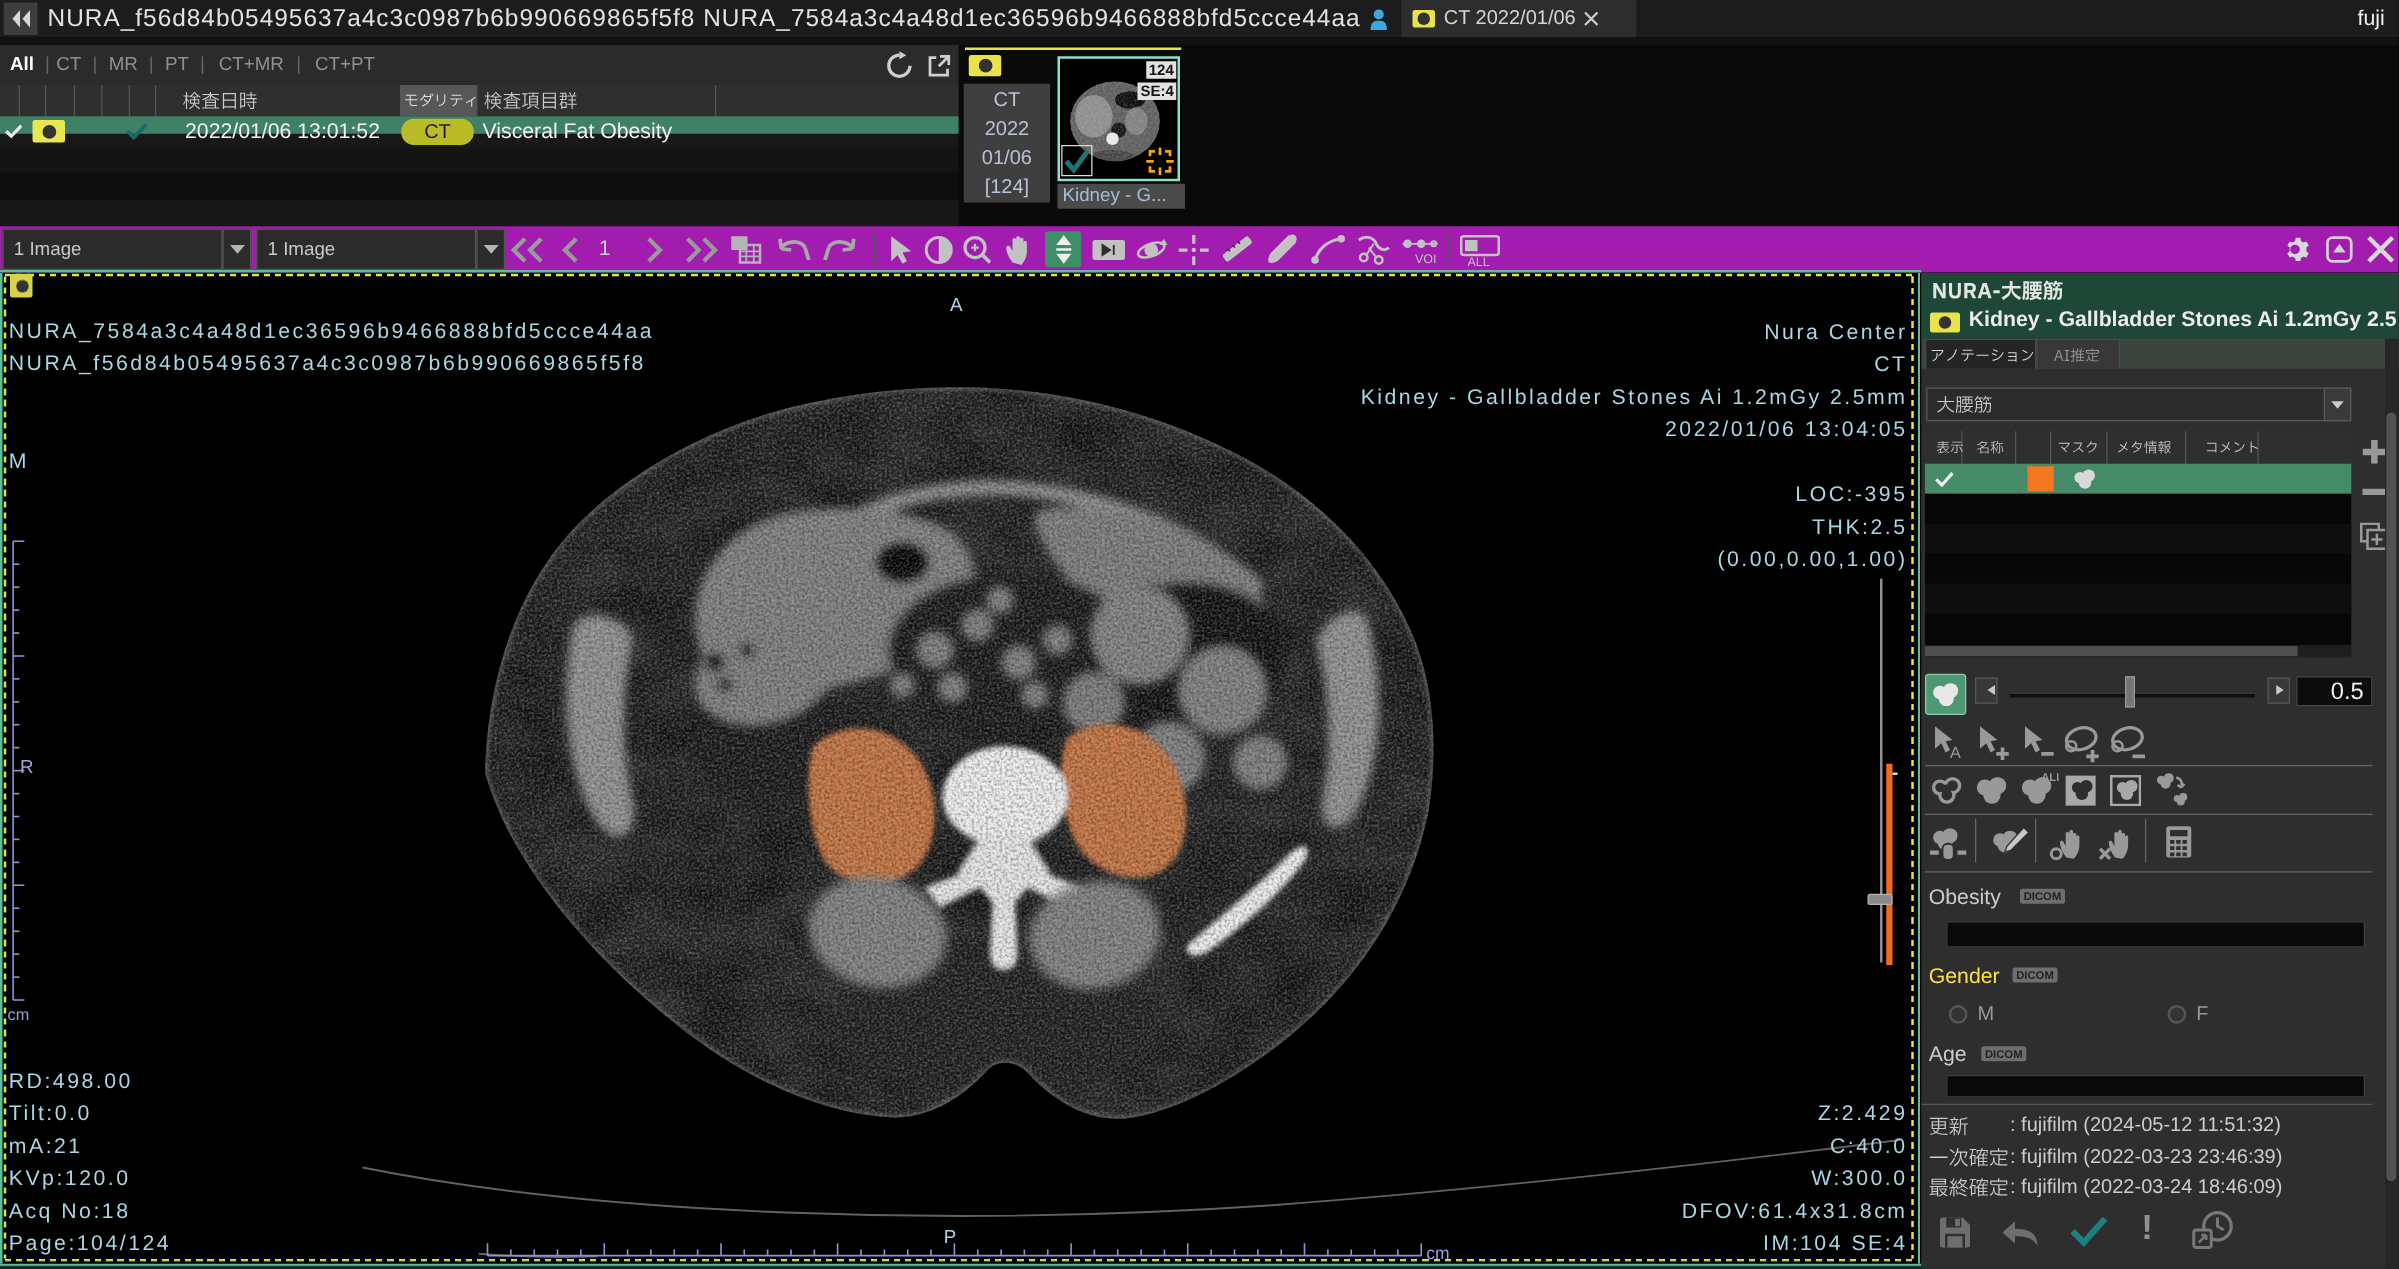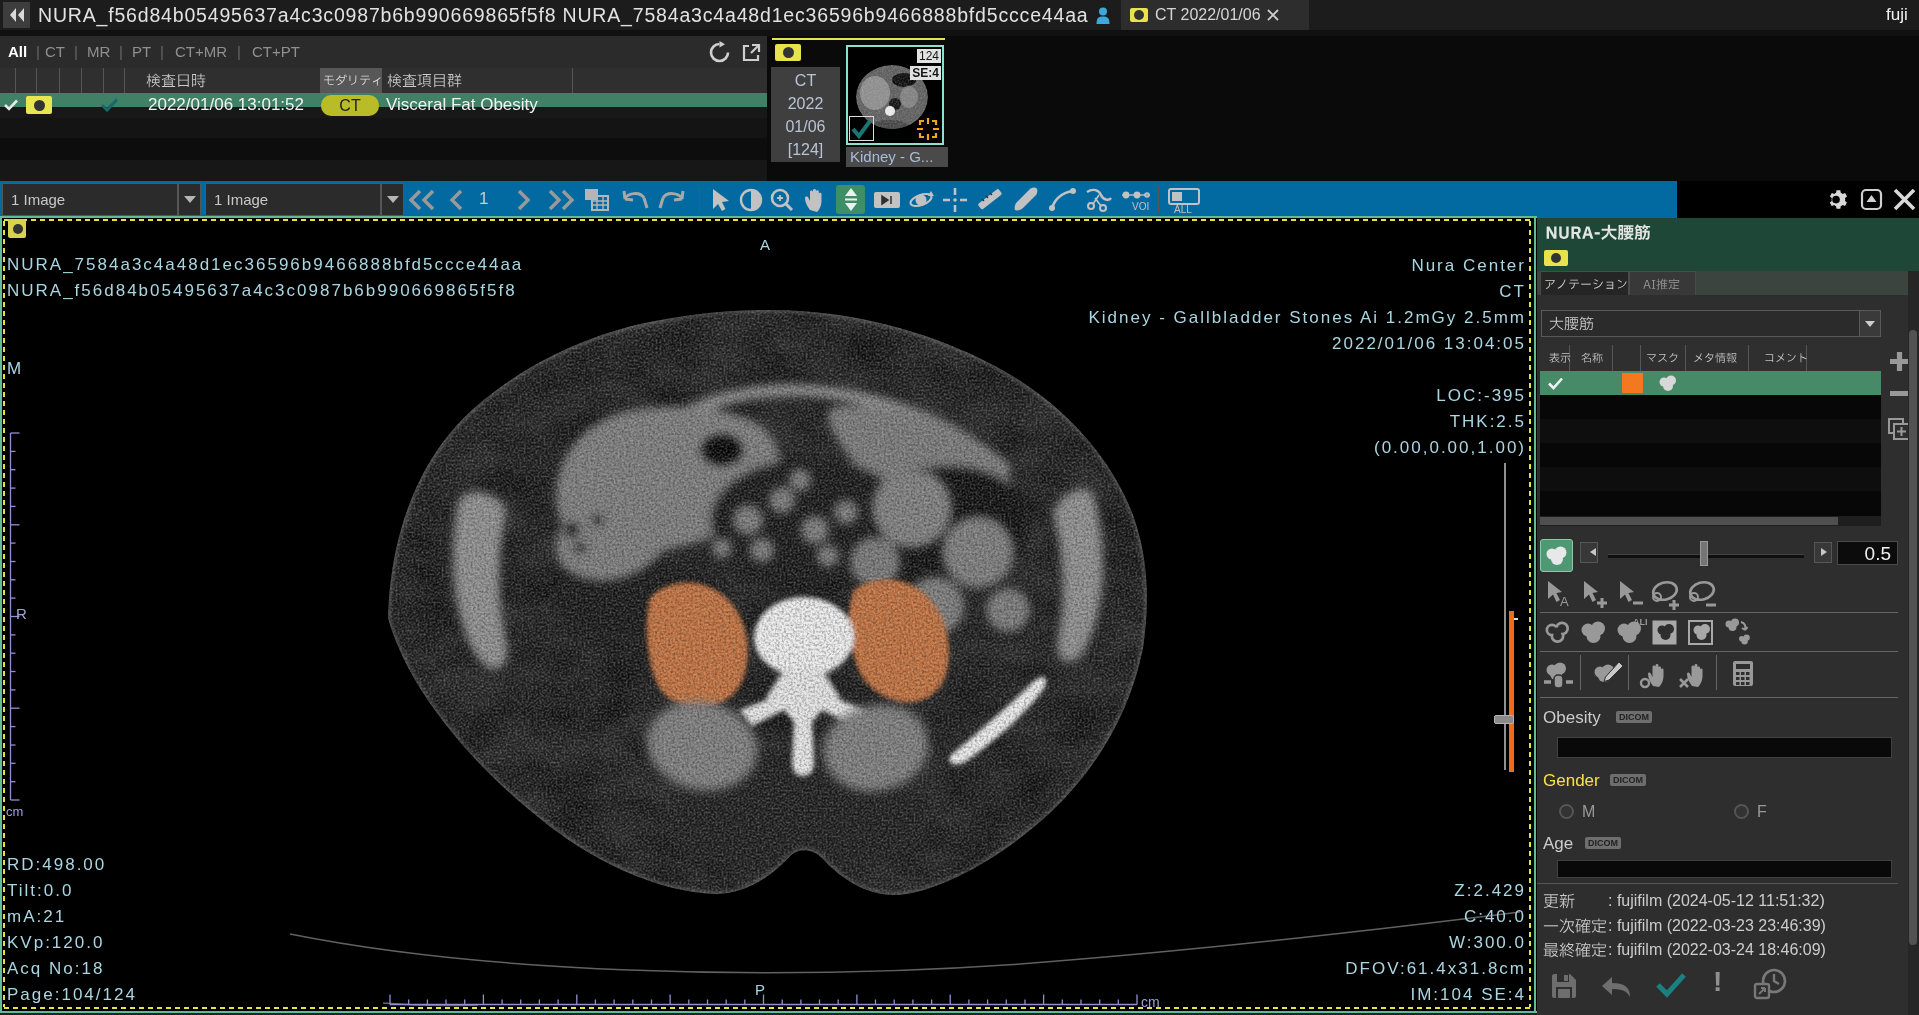--- a/index.html
+++ b/index.html
@@ -124,37 +124,37 @@
     <ellipse cx="44" cy="50" rx="36" ry="32" fill="#5f5f5f"></ellipse>
     <ellipse cx="27" cy="46" rx="15" ry="17" fill="#8e8e8e"></ellipse>
     <ellipse cx="56" cy="33" rx="12" ry="7" fill="#0d0d0d"></ellipse>
     <ellipse cx="61" cy="50" rx="9" ry="11" fill="#828282"></ellipse>
     <ellipse cx="47" cy="57" rx="6" ry="6" fill="#151515"></ellipse>
     <ellipse cx="42" cy="64" rx="5" ry="5" fill="#ececec"></ellipse>
     <ellipse cx="42" cy="78" rx="17" ry="5" fill="#454545"></ellipse>
     <rect x="0" y="8" width="94" height="84" filter="url(#thn)" opacity="0.5"></rect>
    </g>
   </svg>
-  <div class="a" style="right:1px;top:2px;background:#e2e2e2;color:#151515;font-size:12px;font-weight:normal;padding:0 2px;line-height:14px">124</div>
+  <div class="a" style="right:1px;top:2px;background:#e2e2e2;color:#151515;font-size:12px;font-weight:bold;padding:0 2px;line-height:14px">124</div>
   <div class="a" style="right:1px;top:19px;background:#e2e2e2;color:#151515;font-size:12px;font-weight:bold;padding:0 2px;line-height:14px">SE:4</div>
   <div class="a" style="left:1px;top:69px;width:25px;height:25px;border:1px solid #ddd">
    <svg width="23" height="23">
           <path d="M3 12 L9 19 L20 4" fill="none" stroke="#1a7575" stroke-width="4"></path>
         </svg>
   </div>
   <svg class="a" style="right:2px;bottom:2px" width="24" height="24" viewBox="0 0 24 24">
    <g stroke="#f0a320" stroke-width="2.2" fill="none">
           <path d="M4 8 V4 H8 M16 4 H20 V8 M20 16 V20 H16 M8 20 H4 V16 M12 1 V7 M12 17 V23 M1 12 H7 M17 12 H23"></path>
         </g>
   </svg>
  </div>
  <div class="a" style="left:79px;top:111px;width:102px;height:20px;background:#4a4a4a;font-size:15px;line-height:20px;color:#a8bcd8;padding-left:4px">Kidney - G...</div>
 </div>
 
-<div class="a" style="left:0;top:181px;width:1677px;height:37px;background:#0369a1">
+<div class="a" style="left:0;top:181px;width:1919px;height:37px;background:#a21caf">
  <div class="a" style="left:2px;top:2px;width:176px;height:33px;background:#2b2b2b;border:1px solid #565656;font-size:15px;color:#c8c8c8;line-height:31px;padding-left:8px">1 Image</div>
  <div class="a" style="left:178px;top:2px;width:23px;height:33px;background:#2b2b2b;border:1px solid #565656"></div>
  <div class="a" style="left:184px;top:15px;width:0;height:0;border:6px solid transparent;border-top:7px solid #b5b5b5"></div>
  <div class="a" style="left:205px;top:2px;width:176px;height:33px;background:#2b2b2b;border:1px solid #565656;font-size:15px;color:#c8c8c8;line-height:31px;padding-left:8px">1 Image</div>
  <div class="a" style="left:381px;top:2px;width:23px;height:33px;background:#2b2b2b;border:1px solid #565656"></div>
  <div class="a" style="left:387px;top:15px;width:0;height:0;border:6px solid transparent;border-top:7px solid #b5b5b5"></div>
  <svg class="a" style="left:407px;top:7px" width="30" height="24">
       <path d="M13 3 L4 12 L13 21 M26 3 L17 12 L26 21" fill="none" stroke="#9a9a9a" stroke-width="3.4"></path>
     </svg>
  <svg class="a" style="left:447px;top:7px" width="20" height="24">
@@ -457,20 +457,21 @@
           <path transform="translate(12.89,18.02) scale(0.017000,-0.017000)" d="M79 733H227V283Q227 201 259.0 161.5Q291 122 363 122Q435 122 467.5 161.5Q500 201 500 283V733H648V300Q648 190 620.0 121.5Q592 53 529.5 20.0Q467 -13 363 -13Q259 -13 197.0 20.0Q135 53 107.0 121.5Q79 190 79 300Z"></path>
           <path transform="translate(25.25,18.02) scale(0.017000,-0.017000)" d="M235 274V0H83V733H424Q491 733 540.5 704.0Q590 675 616.5 623.0Q643 571 643 502Q643 425 609.0 370.5Q575 316 509 292L655 0H486L355 274ZM406 402Q443 402 464.5 421.5Q486 441 486 479V525Q486 562 464.5 581.5Q443 601 406 601H235V402Z"></path>
           <path transform="translate(37.21,18.02) scale(0.017000,-0.017000)" d="M175 0H21L264 733H452L693 0H535L480 179H229ZM351 595 265 308H443L356 595Z"></path>
           <path transform="translate(49.35,18.02) scale(0.017000,-0.017000)" d="M366 248H57V392H366Z"></path>
           <path transform="translate(56.54,18.02) scale(0.017000,-0.017000)" d="M564 472Q576 388 617.5 320.0Q659 252 743.0 185.5Q827 119 969 40L897 -80Q758 3 679.0 65.5Q600 128 555.0 204.0Q510 280 500 384H490Q480 278 437.0 202.5Q394 127 317.0 65.0Q240 3 104 -80L31 40Q170 118 251.5 185.0Q333 252 372.0 319.5Q411 387 421 472H54V592H426V830H558V592H947V472Z"></path>
           <path transform="translate(73.54,18.02) scale(0.017000,-0.017000)" d="M75 819H343V55Q343 -10 317.0 -39.5Q291 -69 232 -69H189L157 46H245V236H169Q163 133 149.5 57.5Q136 -18 112 -88L20 -3Q52 82 63.5 196.0Q75 310 75 512ZM964 714H787V654H945V365H694L683 342L668 309H962V213H864Q831 139 779 83Q886 48 962 18L910 -83Q802 -33 688 9Q574 -62 402 -86L363 14Q475 26 554 56Q467 85 419 100Q461 152 500 213H373V309H556Q572 340 582 365H389V654H541V714H375V812H964ZM637 654H691V714H637ZM245 580V713H176V580ZM545 564H487V455H545ZM693 455V564H635V455ZM783 455H845V564H783ZM245 341V475H176Q176 423 174 341ZM614 213Q597 185 566 144L667 117Q719 158 750 213Z"></path>
           <path transform="translate(90.54,18.02) scale(0.017000,-0.017000)" d="M467 573V50Q467 -17 439.0 -43.5Q411 -70 343 -70H261L227 36H361V155H193Q175 14 117 -83L28 -7Q70 62 82.0 140.5Q94 219 94 334V573H100L24 628Q126 727 173 851L279 826Q270 796 256 764H504V671H381Q407 619 420 589L374 573ZM960 764V671H803Q826 624 842 587L740 553L732 572V480H933V417Q933 185 921 87Q911 4 874.0 -30.5Q837 -65 759 -65H710L677 45H752Q778 45 789.0 56.0Q800 67 805 93Q812 134 815.0 198.5Q818 263 818 377H730Q723 241 684.0 133.5Q645 26 555 -80L462 -2Q545 88 578.0 178.0Q611 268 616 377H492V480H617V576H730Q710 622 686 671H634Q602 609 568 562L471 623Q556 731 588 849L695 828Q685 793 674 764ZM206 671Q168 613 132 573H309Q276 647 264 671ZM202 406H361V477H202ZM361 245V316H202Q202 291 200 245Z"></path>
         </svg></div>
   <div class="a" style="left:7px;top:32px;width:24px;height:16px;background:#e8e24c;border-radius:2px"></div>
   <div class="a" style="left:14px;top:35px;width:10px;height:10px;background:#333;border-radius:50%"></div>
+  <div class="a" style="left:38px;top:28px;width:344px;height:25px;overflow:hidden;font-weight:bold;font-size:17px;color:#ececec;white-space:nowrap">Kidney - Gallbladder Stones Ai 1.2mGy 2.5</div>
  </div>
  <div class="a" style="left:0;top:53px;width:382px;height:24px;background:#3c443f"></div>
  <div class="a" style="left:3px;top:53px;width:89px;height:24px;background:#252525;border:1px solid #4a4a4a;border-bottom:none">
       <div class="a" style="left:3px;top:4px"><svg class="jp" width="85" height="19" viewBox="0 0 85.00 19.00" style="vertical-align:top" fill="#d8d8d8">
           <path transform="translate(0.00,12.72) scale(0.012000,-0.012000)" d="M545 393Q644 439 713.0 507.0Q782 575 814 654H113V722H888V656Q855 557 777.5 473.5Q700 390 589 333ZM161 46Q260 85 319.0 131.0Q378 177 405.5 241.0Q433 305 433 398V542H505V397Q505 289 472.0 212.5Q439 136 372.0 80.5Q305 25 198 -19Z"></path>
           <path transform="translate(12.00,12.72) scale(0.012000,-0.012000)" d="M135 66Q288 126 398.0 221.5Q508 317 585.5 451.0Q663 585 725 772L796 746Q701 453 554.5 272.5Q408 92 175 -3Z"></path>
           <path transform="translate(24.00,12.72) scale(0.012000,-0.012000)" d="M190 745H830V675H190ZM919 497V428H557V368Q557 218 490.5 123.0Q424 28 283 -31L243 35Q373 89 429.0 165.5Q485 242 485 368V428H101V497Z"></path>
           <path transform="translate(36.00,12.72) scale(0.012000,-0.012000)" d="M900 342H100V418H900Z"></path>
           <path transform="translate(48.00,12.72) scale(0.012000,-0.012000)" d="M495 594Q428 630 348.5 663.0Q269 696 199 718L225 783Q292 762 372.5 728.5Q453 695 526 657ZM163 70Q336 95 463.0 157.0Q590 219 683.0 326.0Q776 433 848 596L910 553Q801 306 627.0 172.0Q453 38 182 -3ZM417 343Q343 379 263.0 411.0Q183 443 116 463L140 528Q210 507 292.0 474.5Q374 442 445 406Z"></path>
           <path transform="translate(60.00,12.72) scale(0.012000,-0.012000)" d="M699 6H196V73H699V263H222V329H699V508H206V575H768V-52H699Z"></path>

